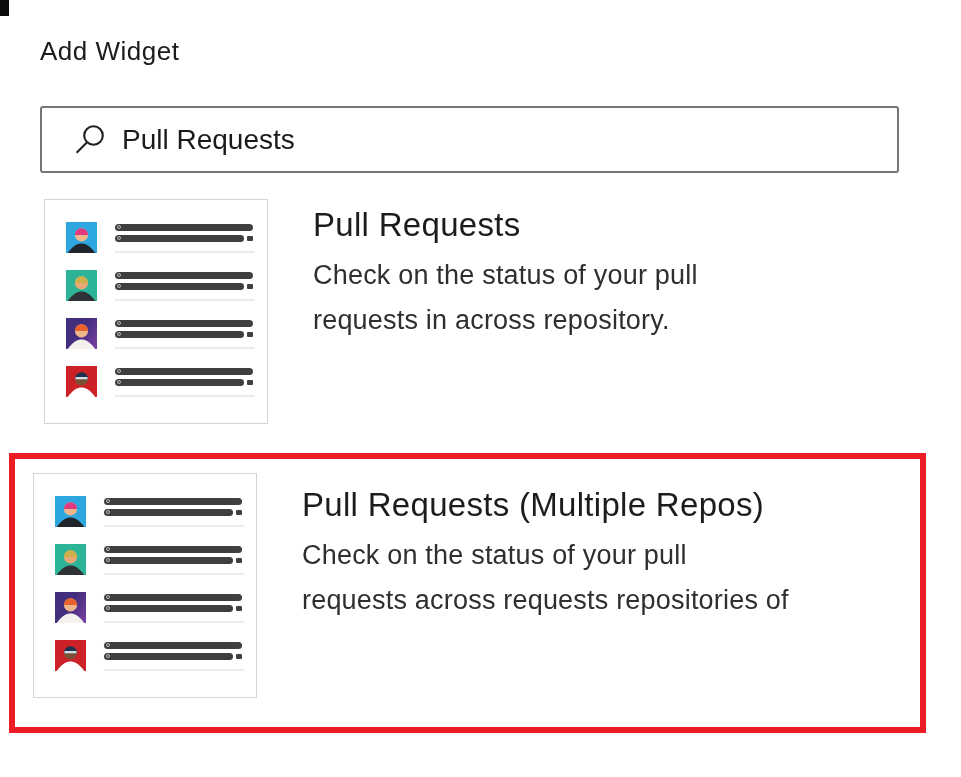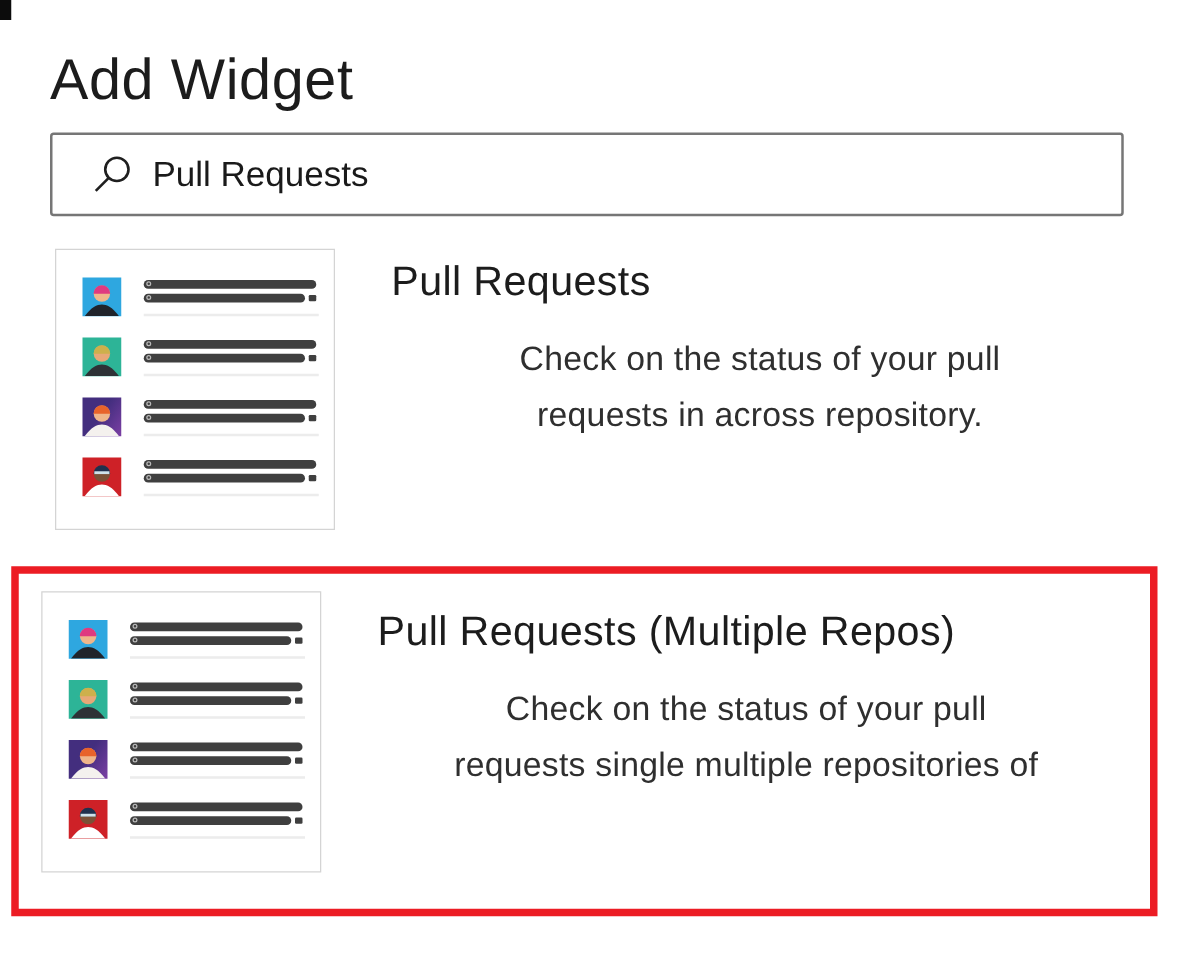--- a/index.html
+++ b/index.html
@@ -14,21 +14,21 @@
   *{box-sizing:border-box;}
   html,body{margin:0;padding:0;background:#fff;}
   body{
     width:961px;height:777px;position:relative;overflow:hidden;
     font-family:"Liberation Sans","DejaVu Sans",sans-serif;
     -webkit-font-smoothing:antialiased;
   }
   .corner-mark{position:absolute;left:0;top:0;width:9px;height:16px;background:#0c0c0c;}
   .page-title{
     position:absolute;left:40px;top:36px;margin:0;
-    font-size:46px;font-weight:400;color:var(--title-text);letter-spacing:0.5px;
+    font-size:26px;font-weight:400;color:var(--title-text);letter-spacing:0.5px;
   }
   .search-box{
     position:absolute;left:40px;top:106px;width:859px;height:67px;
     border:2px solid var(--search-border);border-radius:3px;background:#fff;
     display:flex;align-items:center;padding-left:30px;
   }
   .search-icon{flex:0 0 auto;width:36px;height:36px;margin-right:14px;}
   .search-input{
     flex:1 1 auto;border:none;outline:none;background:transparent;
     font-family:inherit;font-size:28px;color:#1a1a1a;padding:0;height:40px;
@@ -58,21 +58,21 @@
   }
   .cap{position:absolute;right:-9px;top:1px;width:6px;height:5px;background:var(--bar);border-radius:1px;}
   .rule{width:140px;height:2px;background:var(--divider);margin-top:9px;}
   .text-col{position:absolute;width:590px;}
   .card-1 .text-col{left:273px;top:8px;}
   .card-2 .text-col{left:287px;top:24px;}
   .widget-title{
     margin:0;font-size:33px;font-weight:400;color:var(--title-text);
     line-height:44px;letter-spacing:0.3px;
   }
-  .widget-desc{margin-top:18px;text-align:center;}
+  .widget-desc{margin-top:6px;}
   .desc-line{
     font-size:27px;color:var(--body-text);line-height:45px;
     letter-spacing:0.2px;white-space:nowrap;
   }
 </style>
 </head>
 <body>
 
 <div class="corner-mark"></div>
 
@@ -252,16 +252,16 @@
             <span class="cap"></span>
           </div>
           <div class="rule"></div>
         </div>
       </div>
     </div>
   <div class="text-col">
     <h2 class="widget-title">Pull Requests (Multiple Repos)</h2>
     <div class="widget-desc">
       <div class="desc-line">Check on the status of your pull</div>
-      <div class="desc-line">requests single multiple repositories of</div>
+      <div class="desc-line">requests across requests repositories of</div>
     </div>
   </div>
 </div>
 
 </body></html>

